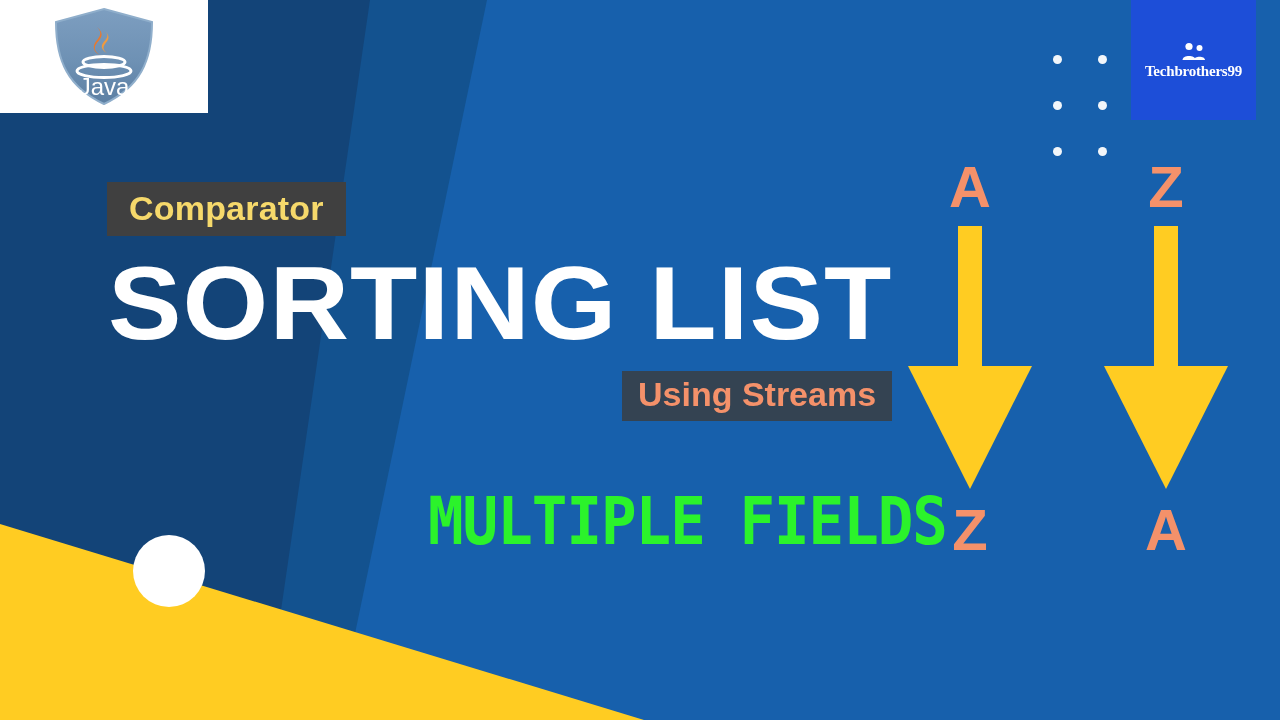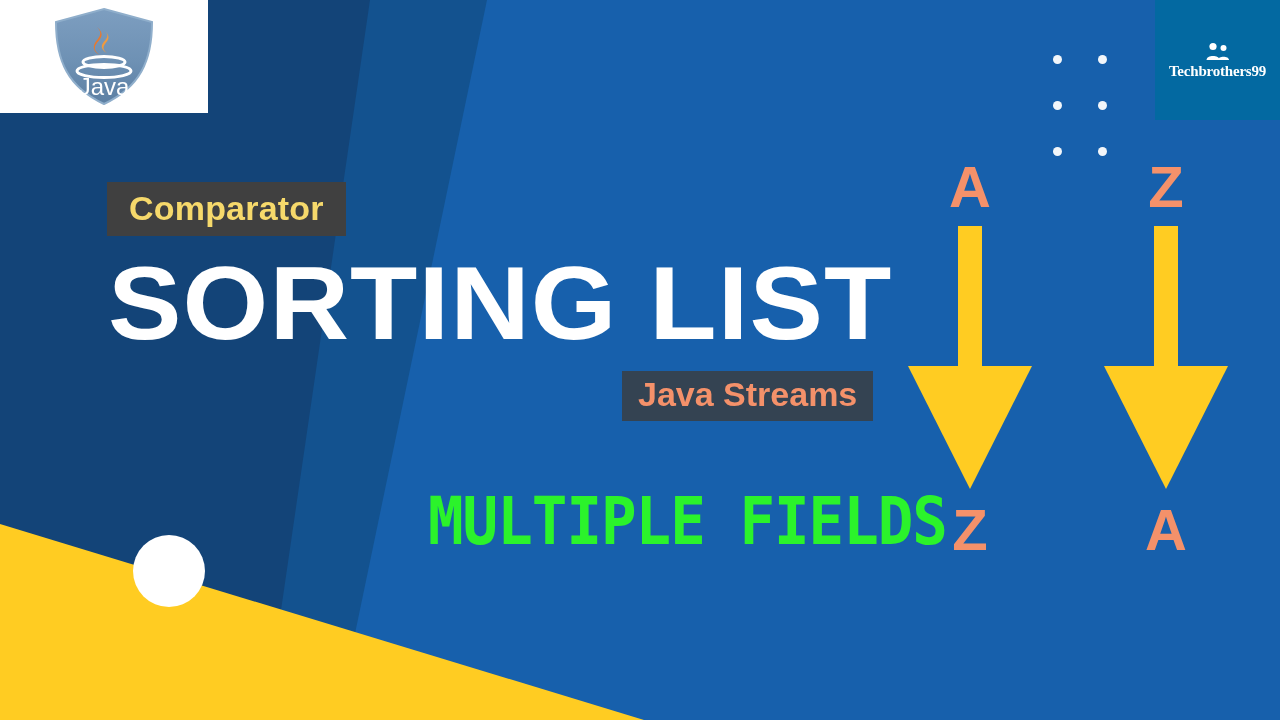--- a/index.html
+++ b/index.html
@@ -57,24 +57,24 @@
     background: #FFFFFF;
     display: flex;
     align-items: center;
     justify-content: center;
   }
   .java-shield { display: block; }
 
   
   .channel-plate {
     position: absolute;
-    left: 1155px; top: 0;
+    left: 1131px; top: 0;
     width: 125px;
     height: 120px;
-    background: #0369a1;
+    background: #1d4ed8;
     display: flex;
     flex-direction: column;
     align-items: center;
     justify-content: center;
     gap: 1px;
   }
   .channel-icon { display: block; margin-bottom: 1px; }
   .channel-name {
     color: #FFFFFF;
     font-family: "Liberation Serif", serif;
@@ -244,21 +244,21 @@
       <circle cx="20.5" cy="7" r="3" fill="#FFFFFF"></circle>
       <path d="M15 19 C15 14.5 26 14.5 26 19 Z" fill="#FFFFFF"></path>
     </svg>
     <div class="channel-name">Techbrothers99</div>
   </div>
 
   <div class="badge-comparator">Comparator</div>
 
   <div class="title-main">SORTING LIST</div>
 
-  <div class="badge-streams">Java Streams</div>
+  <div class="badge-streams">Using Streams</div>
 
   <div class="title-fields">MULTIPLE FIELDS</div>
 
   <div class="sort-col sort-col-az">
     <div class="sort-letter sort-letter-top">A</div>
     <div class="arrow-down">
       <div class="arrow-shaft"></div>
       <div class="arrow-head"></div>
     </div>
     <div class="sort-letter sort-letter-bottom">Z</div>

